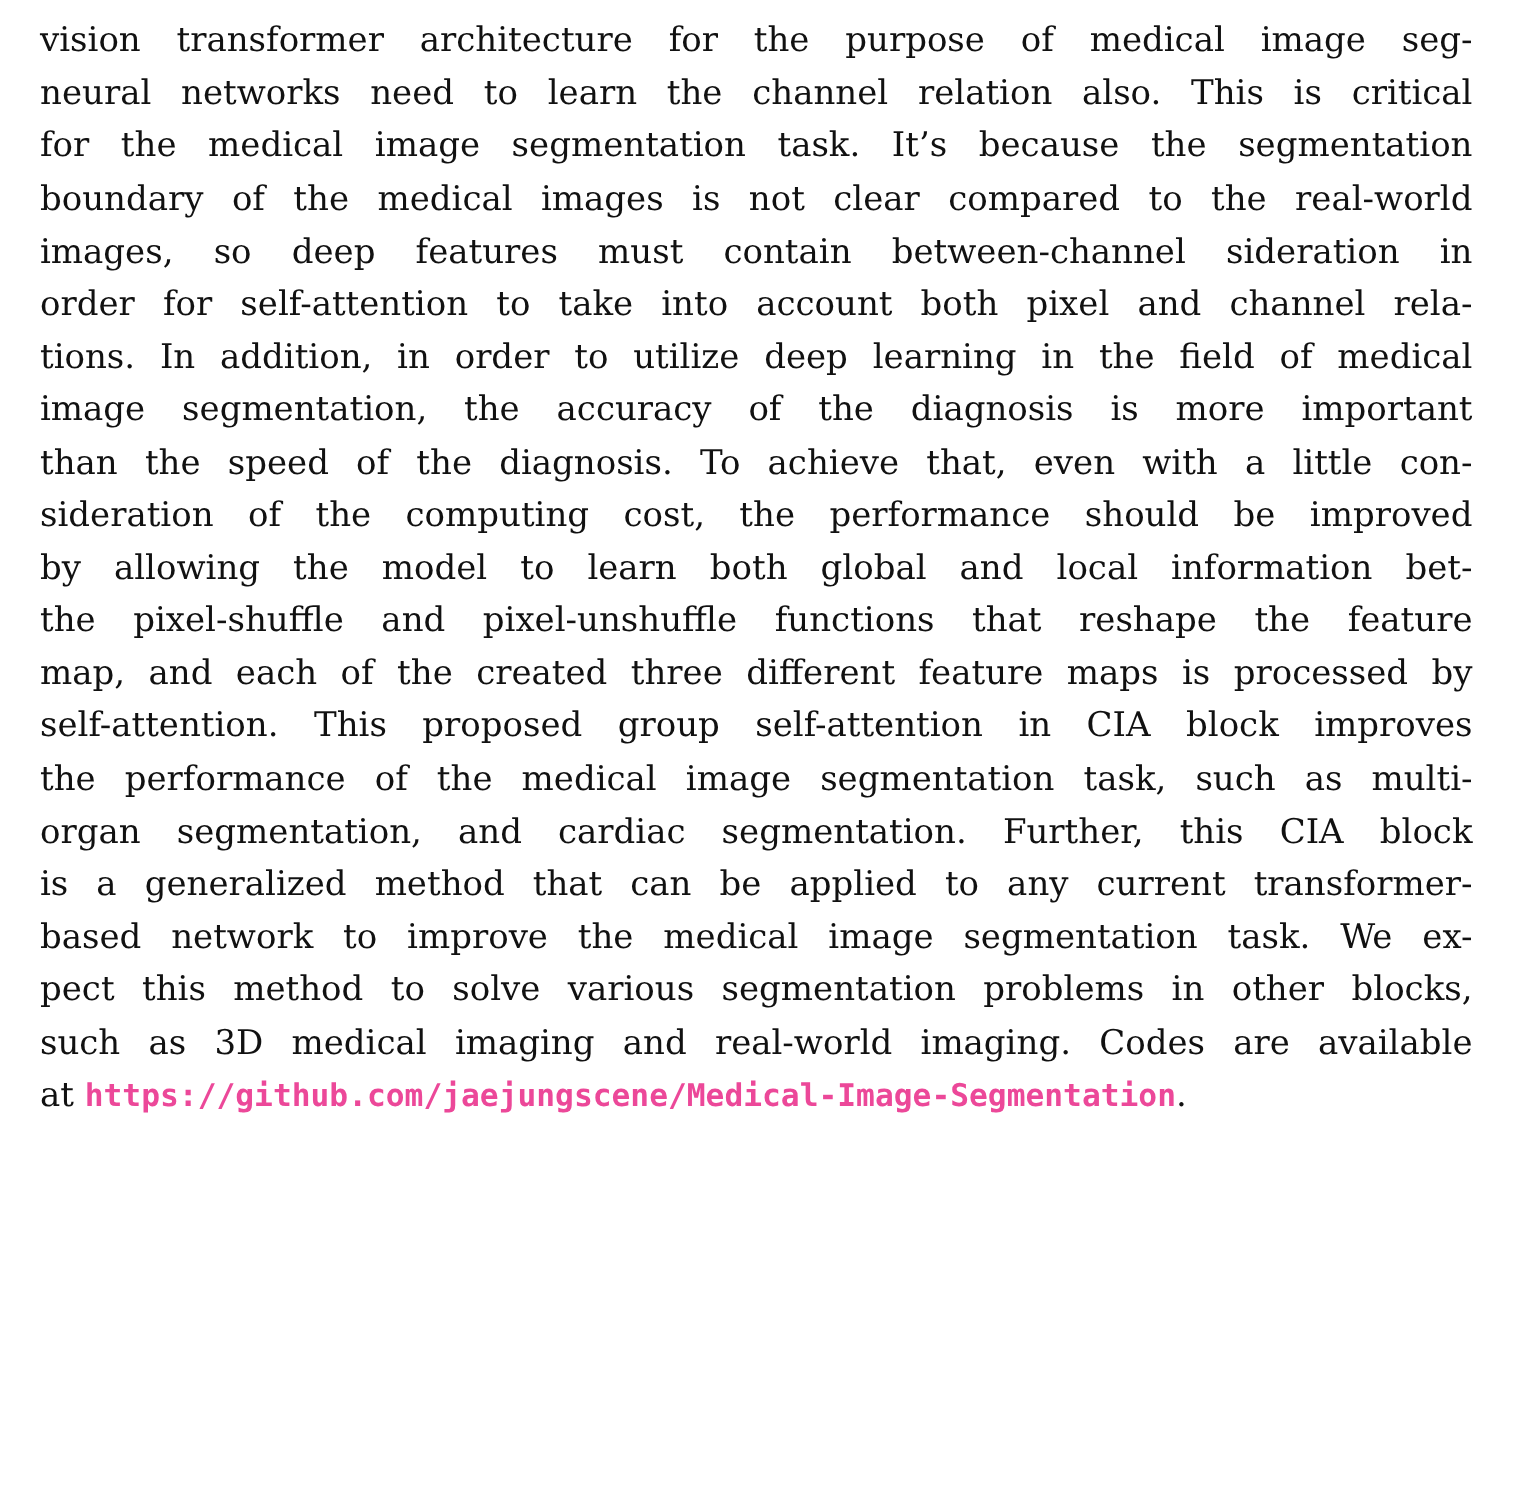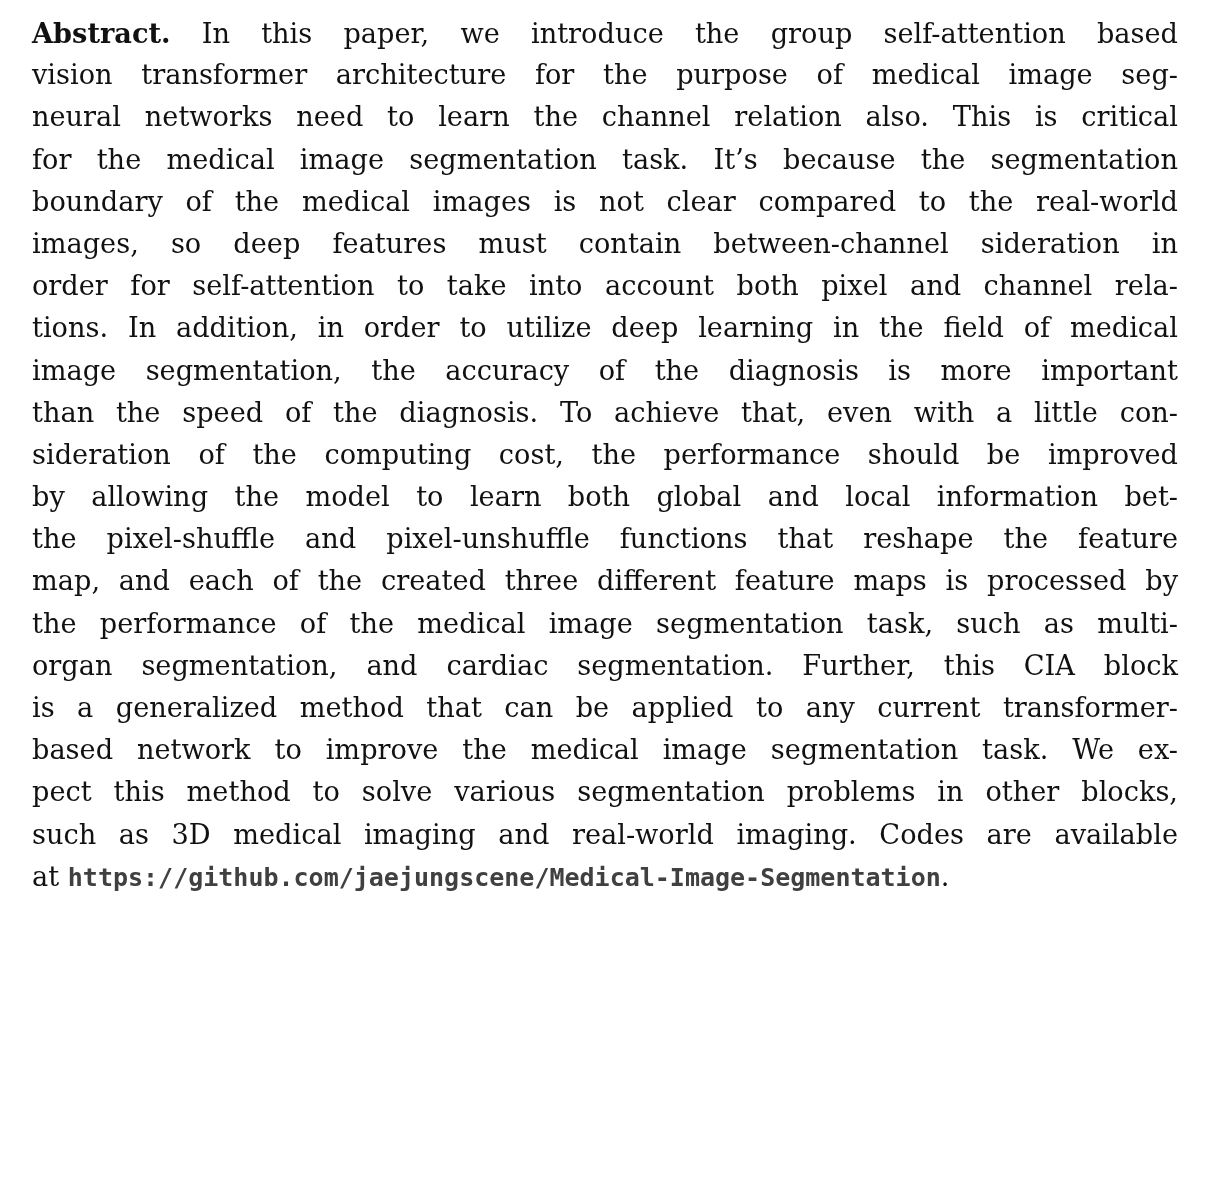--- a/index.html
+++ b/index.html
@@ -18,45 +18,45 @@
       display: block;
       white-space: nowrap;
       text-align: justify;
       text-align-last: justify;
       height: 42.2px;
     }
     .line.last { text-align-last: left; }
     .kw { font-weight: bold; }
     .link {
       font-family: "DejaVu Sans Mono", "Liberation Mono", monospace;
-      color: #404040;
+      color: #ec4899;
       font-weight: bold;
       font-size: 25px;
       text-decoration: none;
     }
   </style>
 </head>
 <body>
 
 <div class="page">
   <p class="abstract">
-    <span class="line"><span class="kw">Abstract.</span> <span>In this paper, we introduce the group self-attention based</span></span>
     <span class="line"><span>vision transformer architecture for the purpose of medical image seg-</span></span>
     <span class="line"><span>neural networks need to learn the channel relation also. This is critical</span></span>
     <span class="line"><span>for the medical image segmentation task. It’s because the segmentation</span></span>
     <span class="line"><span>boundary of the medical images is not clear compared to the real-world</span></span>
     <span class="line"><span>images, so deep features must contain between-channel sideration in</span></span>
     <span class="line"><span>order for self-attention to take into account both pixel and channel rela-</span></span>
     <span class="line"><span>tions. In addition, in order to utilize deep learning in the field of medical</span></span>
     <span class="line"><span>image segmentation, the accuracy of the diagnosis is more important</span></span>
     <span class="line"><span>than the speed of the diagnosis. To achieve that, even with a little con-</span></span>
     <span class="line"><span>sideration of the computing cost, the performance should be improved</span></span>
     <span class="line"><span>by allowing the model to learn both global and local information bet-</span></span>
     <span class="line"><span>the pixel-shuffle and pixel-unshuffle functions that reshape the feature</span></span>
     <span class="line"><span>map, and each of the created three different feature maps is processed by</span></span>
+    <span class="line"><span>self-attention. This proposed group self-attention in CIA block improves</span></span>
     <span class="line"><span>the performance of the medical image segmentation task, such as multi-</span></span>
     <span class="line"><span>organ segmentation, and cardiac segmentation. Further, this CIA block</span></span>
     <span class="line"><span>is a generalized method that can be applied to any current transformer-</span></span>
     <span class="line"><span>based network to improve the medical image segmentation task. We ex-</span></span>
     <span class="line"><span>pect this method to solve various segmentation problems in other blocks,</span></span>
     <span class="line"><span>such as 3D medical imaging and real-world imaging. Codes are available</span></span>
     <span class="line last"><span>at</span> <a class="link">https://github.com/jaejungscene/Medical-Image-Segmentation</a><span>.</span></span>
   </p>
 </div>
 

